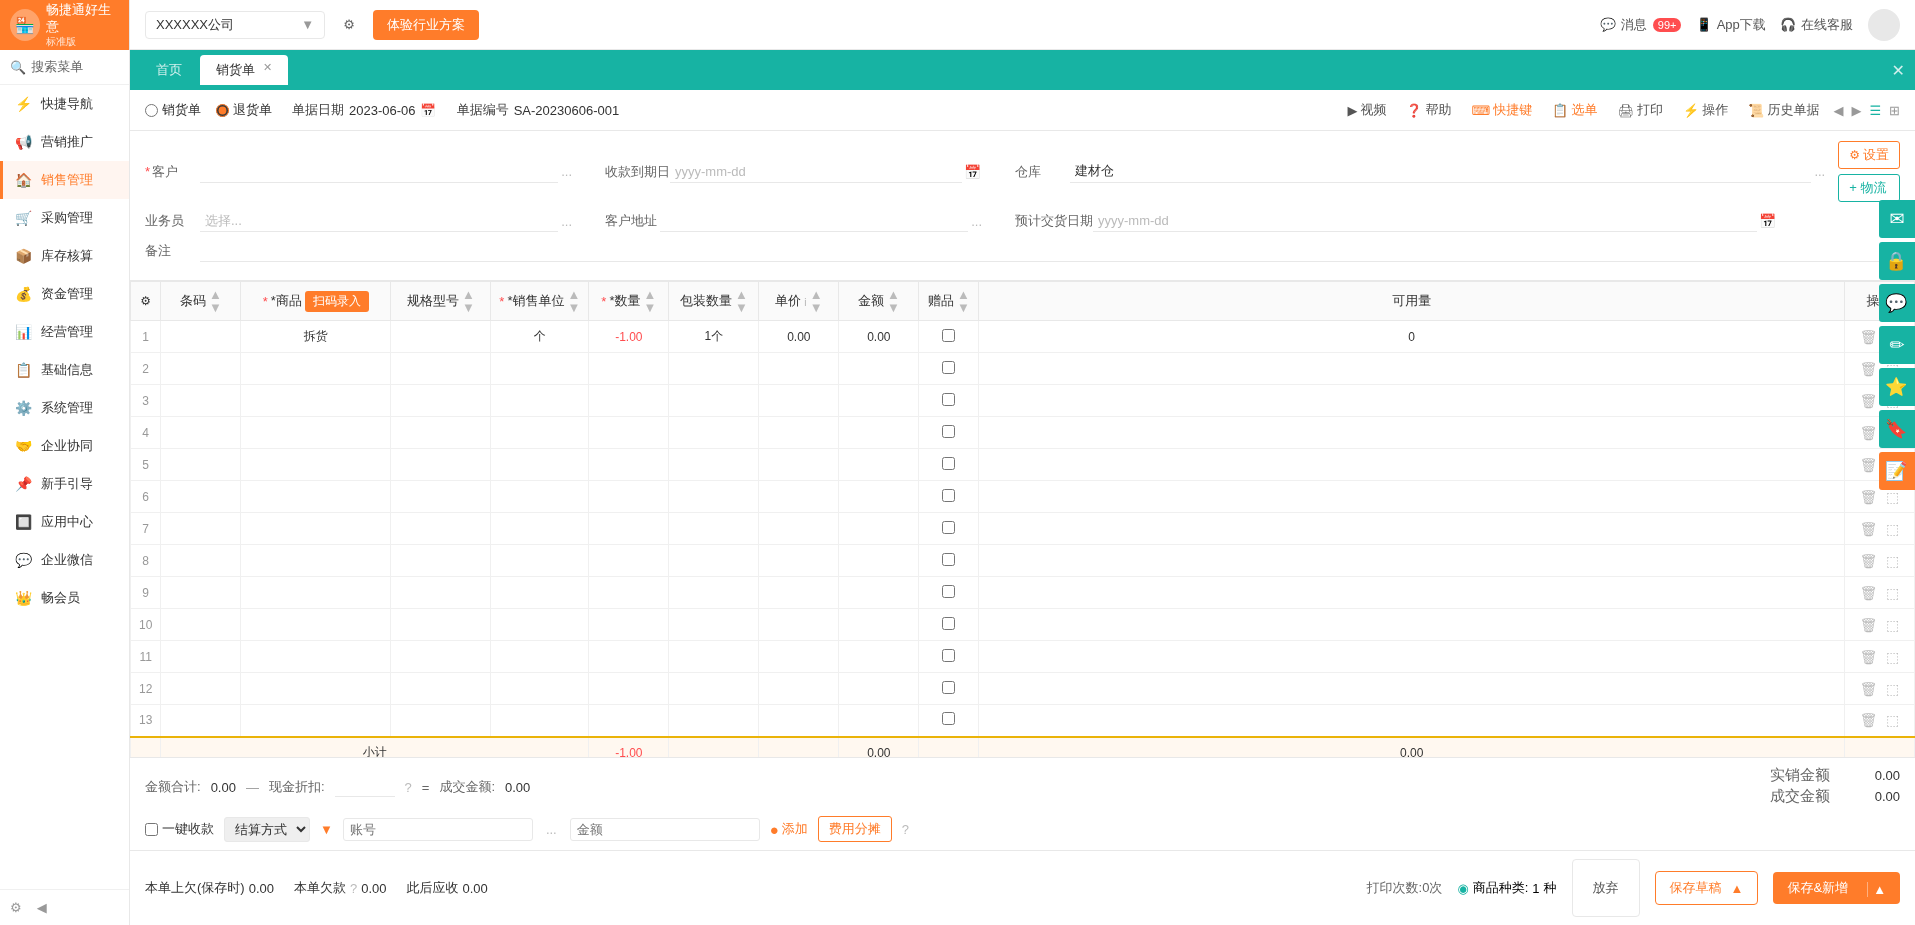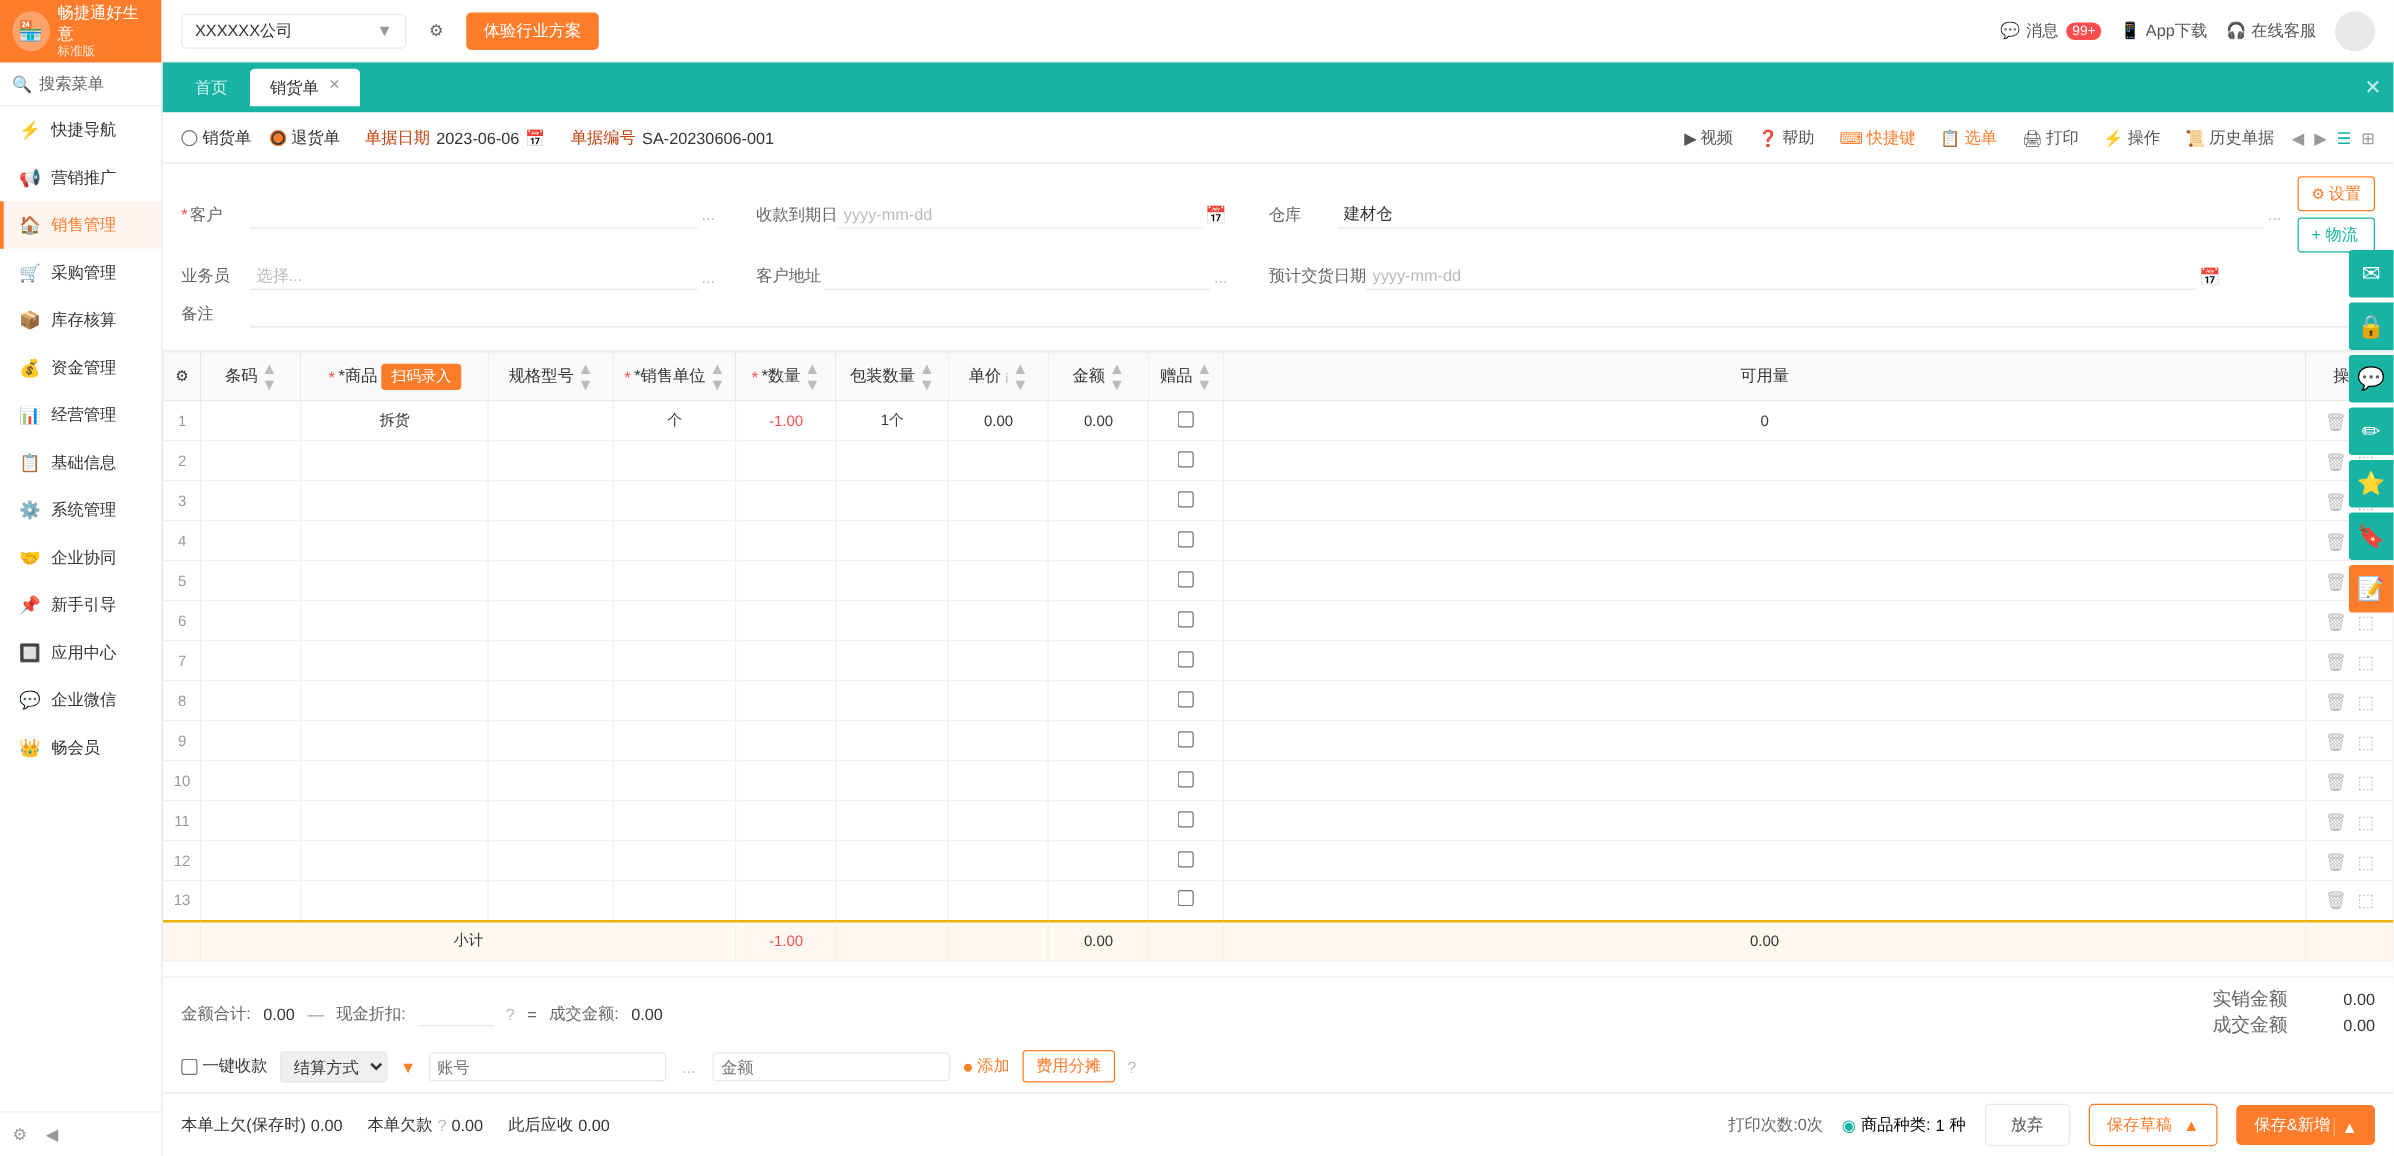--- a/index.html
+++ b/index.html
@@ -37,21 +37,21 @@
     
     .content { flex: 1; background: #f5f5f5; overflow: hidden; display: flex; flex-direction: column; position: relative; }
 
     
     .form-header { background: #fff; padding: 8px 15px; border-bottom: 1px solid #e8e8e8; flex-shrink: 0; }
     .radio-group { display: flex; align-items: center; gap: 15px; }
     .radio-item { display: flex; align-items: center; gap: 4px; cursor: pointer; color: #333; }
     .radio-item input[type="radio"] { accent-color: #ff7c2a; }
     .form-header-meta { display: flex; align-items: center; gap: 20px; flex: 1; }
     .meta-item { display: flex; align-items: center; gap: 5px; color: #555; }
-    .meta-label { color: #c2410c; }
+    .meta-label { color: #404040; }
     .meta-value { color: #333; font-weight: 500; }
     .form-toolbar { display: flex; align-items: center; gap: 8px; margin-left: auto; }
     .toolbar-item { display: flex; align-items: center; gap: 3px; cursor: pointer; color: #555; font-size: 12px; padding: 3px 6px; border-radius: 3px; }
     .toolbar-item-orange { color: #ff7c2a; }
 
     
     .form-fields { background: #fff; padding: 10px 15px; border-bottom: 1px solid #e8e8e8; flex-shrink: 0; }
     .fields-row { display: flex; align-items: center; gap: 0; margin-bottom: 8px; }
     .field-group { display: flex; align-items: center; flex: 1; min-width: 0; }
     .field-label { color: #666; white-space: nowrap; font-size: 13px; min-width: 55px; }
@@ -92,23 +92,23 @@
     .help-icon { color: #bbb; cursor: pointer; }
 
     
     .bottom-bar { background: #fff; padding: 8px 15px; border-top: 1px solid #e8e8e8; display: flex; align-items: center; gap: 15px; flex-shrink: 0; }
     .bottom-info { display: flex; align-items: center; gap: 20px; }
     .bottom-item { display: flex; align-items: center; gap: 4px; color: #555; }
     .bottom-item span { color: #333; }
     .summary-row { display: flex; justify-content: flex-end; align-items: center; gap: 10px; margin-bottom: 2px; }
     .summary-label { color: #666; font-size: 15px; }
     .summary-value { color: #333; font-weight: 500; min-width: 60px; text-align: right; }
-    .btn-abandon { border: 1px solid #e8e8e8; background: #fff; color: #555; border-radius: 4px; padding: 7px 20px; cursor: pointer; font-size: 13px; }
+    .btn-abandon { border: 1px solid #e8e8e8; background: #fff; color: #555; border-radius: 4px; padding: 19px 20px; cursor: pointer; font-size: 13px; }
     .btn-save-draft { background: #fff; border: 1px solid #ff7c2a; color: #ff7c2a; border-radius: 4px; padding: 7px 14px; cursor: pointer; font-size: 13px; display: flex; align-items: center; gap: 3px; }
-    .btn-save-new { background: #ff7c2a; border: none; color: #fff; border-radius: 4px; padding: 7px 14px; cursor: pointer; font-size: 13px; display: flex; align-items: flex-end; gap: 3px; }
+    .btn-save-new { background: #ff7c2a; border: none; color: #fff; border-radius: 4px; padding: 7px 14px; cursor: pointer; font-size: 13px; display: flex; align-items: flex-end; gap: 19px; }
     .btn-chevron { border-left: 1px solid rgba(255,255,255,0.4); padding-left: 5px; }
 
     
     input[type="checkbox"] { accent-color: #17b3a3; }
 
     
     .cal-icon { color: #17b3a3; }
 
     
     .float-right { position: fixed; right: 0; top: 200px; display: flex; flex-direction: column; gap: 2px; z-index: 100; }

